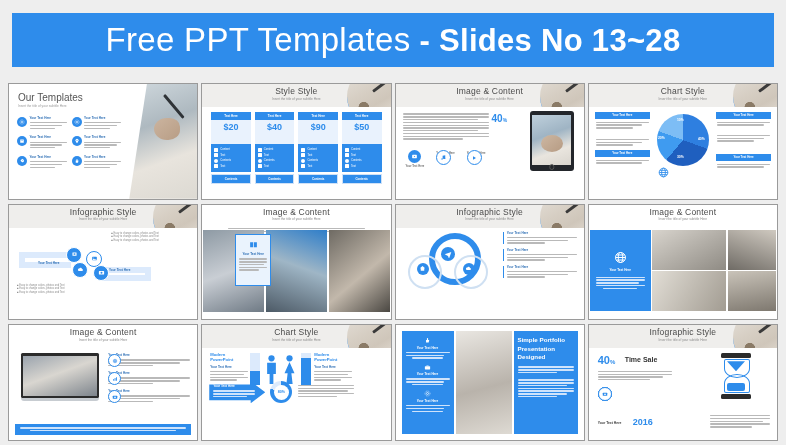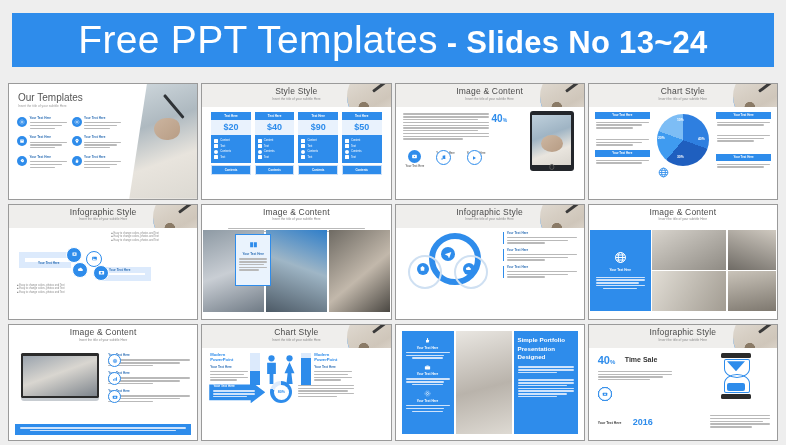--- a/index.html
+++ b/index.html
@@ -12,21 +12,21 @@
 
   
   .banner{
     position:absolute;left:12px;top:13px;width:762px;height:54px;
     background:#2e8ceb;display:flex;align-items:center;justify-content:center;
   }
   .banner-text{
     color:#ffffff;font-size:31px;font-weight:bold;letter-spacing:.3px;
     white-space:nowrap;
   }
-  .banner-text .thin{font-weight:normal;font-size:39px;margin-top:48px;}
+  .banner-text .thin{font-weight:normal;font-size:33px;margin-top:48px;}
 
   
   .grid{
     position:absolute;left:8px;top:83px;width:770px;height:358px;
     display:grid;grid-template-columns:repeat(4,1fr);grid-template-rows:repeat(3,1fr);
     gap:4px 3px;
   }
   .slide{
     position:relative;background:#ffffff;border:1px solid #9a9a9a;
     overflow:hidden;box-sizing:border-box;
@@ -101,21 +101,21 @@
   }
   .s1cell{display:flex;gap:2.5px;}
   .s1cell .cico{width:10px;height:10px;flex:0 0 10px;}
 
   
   .cols{position:absolute;left:9px;top:28px;right:9px;display:flex;gap:4px;}
   .col{flex:1;}
   .colhead{background:#2e8ceb;color:#fff;font-size:3px;text-align:center;padding:2px 0;font-weight:bold;}
   .colprice{
     background:#e9f2fd;color:#2e8ceb;font-size:9px;font-weight:bold;text-align:center;
-    padding:2px 0 3px;
+    padding:2px 0 12px;
   }
   .colbody{background:#2e8ceb;padding:2px 3px;}
   .crow{display:flex;align-items:center;gap:2px;margin:1.6px 0;}
   .crow .bx{width:4px;height:4px;background:#fff;border-radius:.5px;flex:0 0 4px;}
   .crow .bx.rd{border-radius:50%;}
   .crow span{color:#fff;font-size:2.7px;}
   .colbtn{
     margin-top:2px;background:#2e8ceb;border:.8px solid #cfe1f7;color:#fff;
     font-size:2.9px;font-weight:bold;text-align:center;padding:2px 0;
   }
@@ -250,21 +250,21 @@
   .s12right{position:absolute;right:7px;bottom:11px;width:60px;}
 </style>
 </head>
 <body>
 
 <div class="page">
 
   <div class="banner">
     <div class="banner-text">
       <span class="thin">Free PPT Templates</span>
-      <span>- Slides No 13~24</span>
+      <span>- Slides No 13~28</span>
     </div>
   </div>
 
   <div class="grid">
 
     <div class="slide">
       <div class="s1photo">
           <div class="pn"></div>
         </div>
       <div class="s1hdr">

